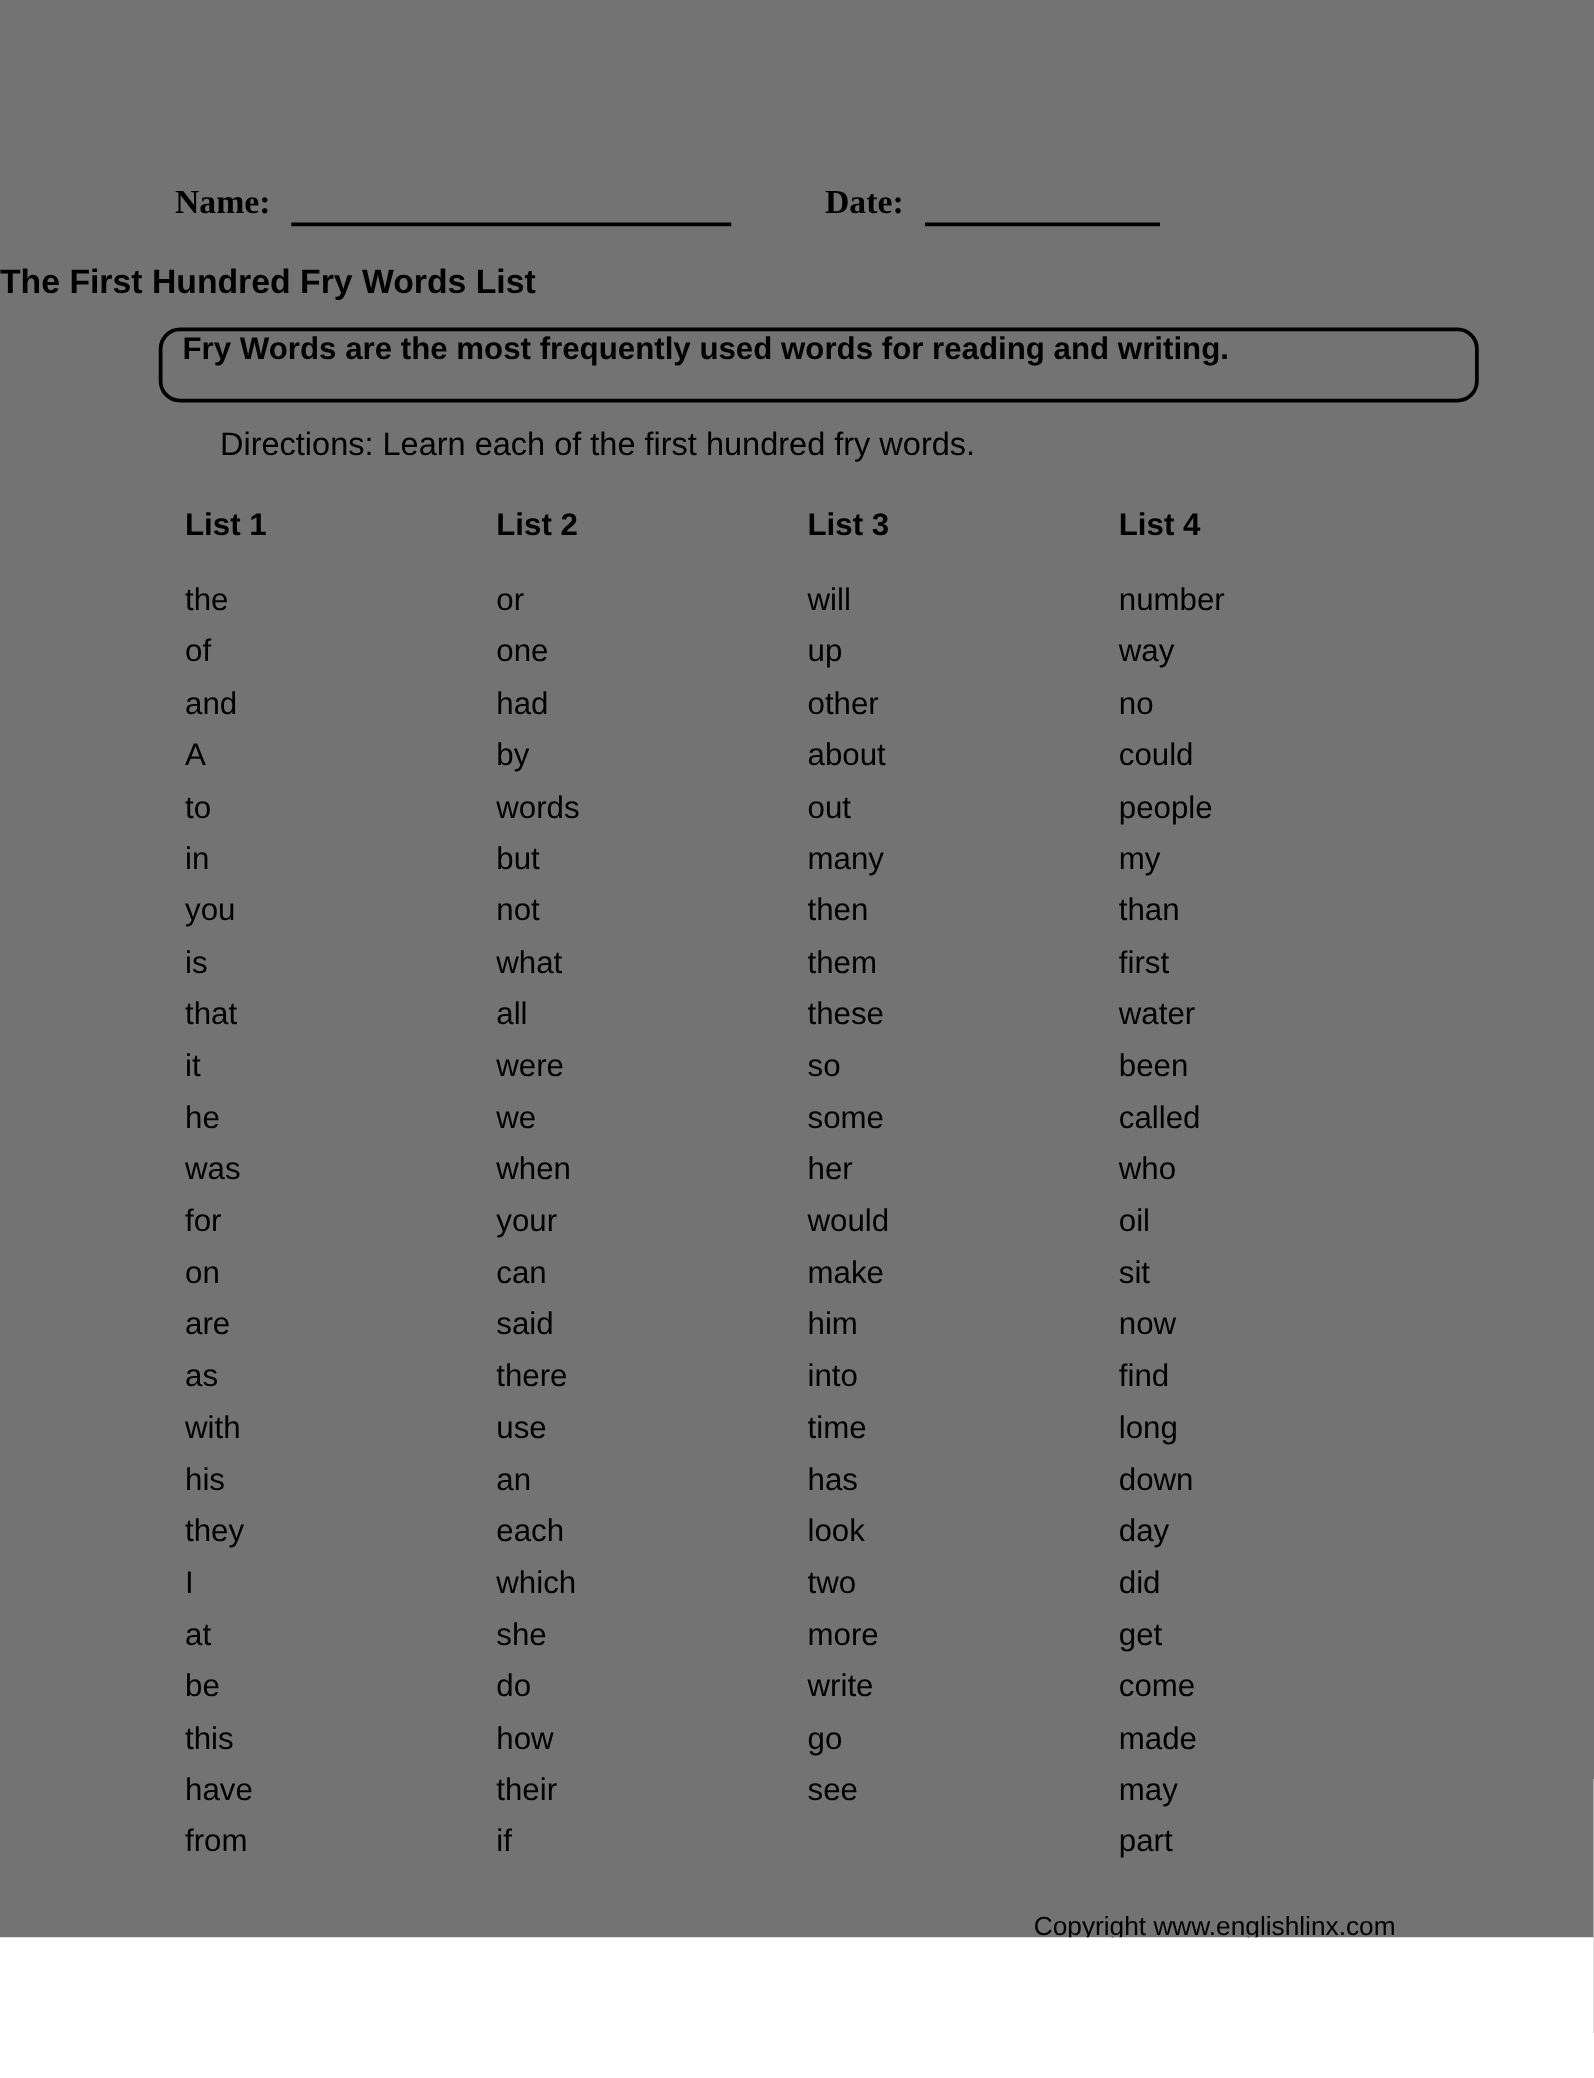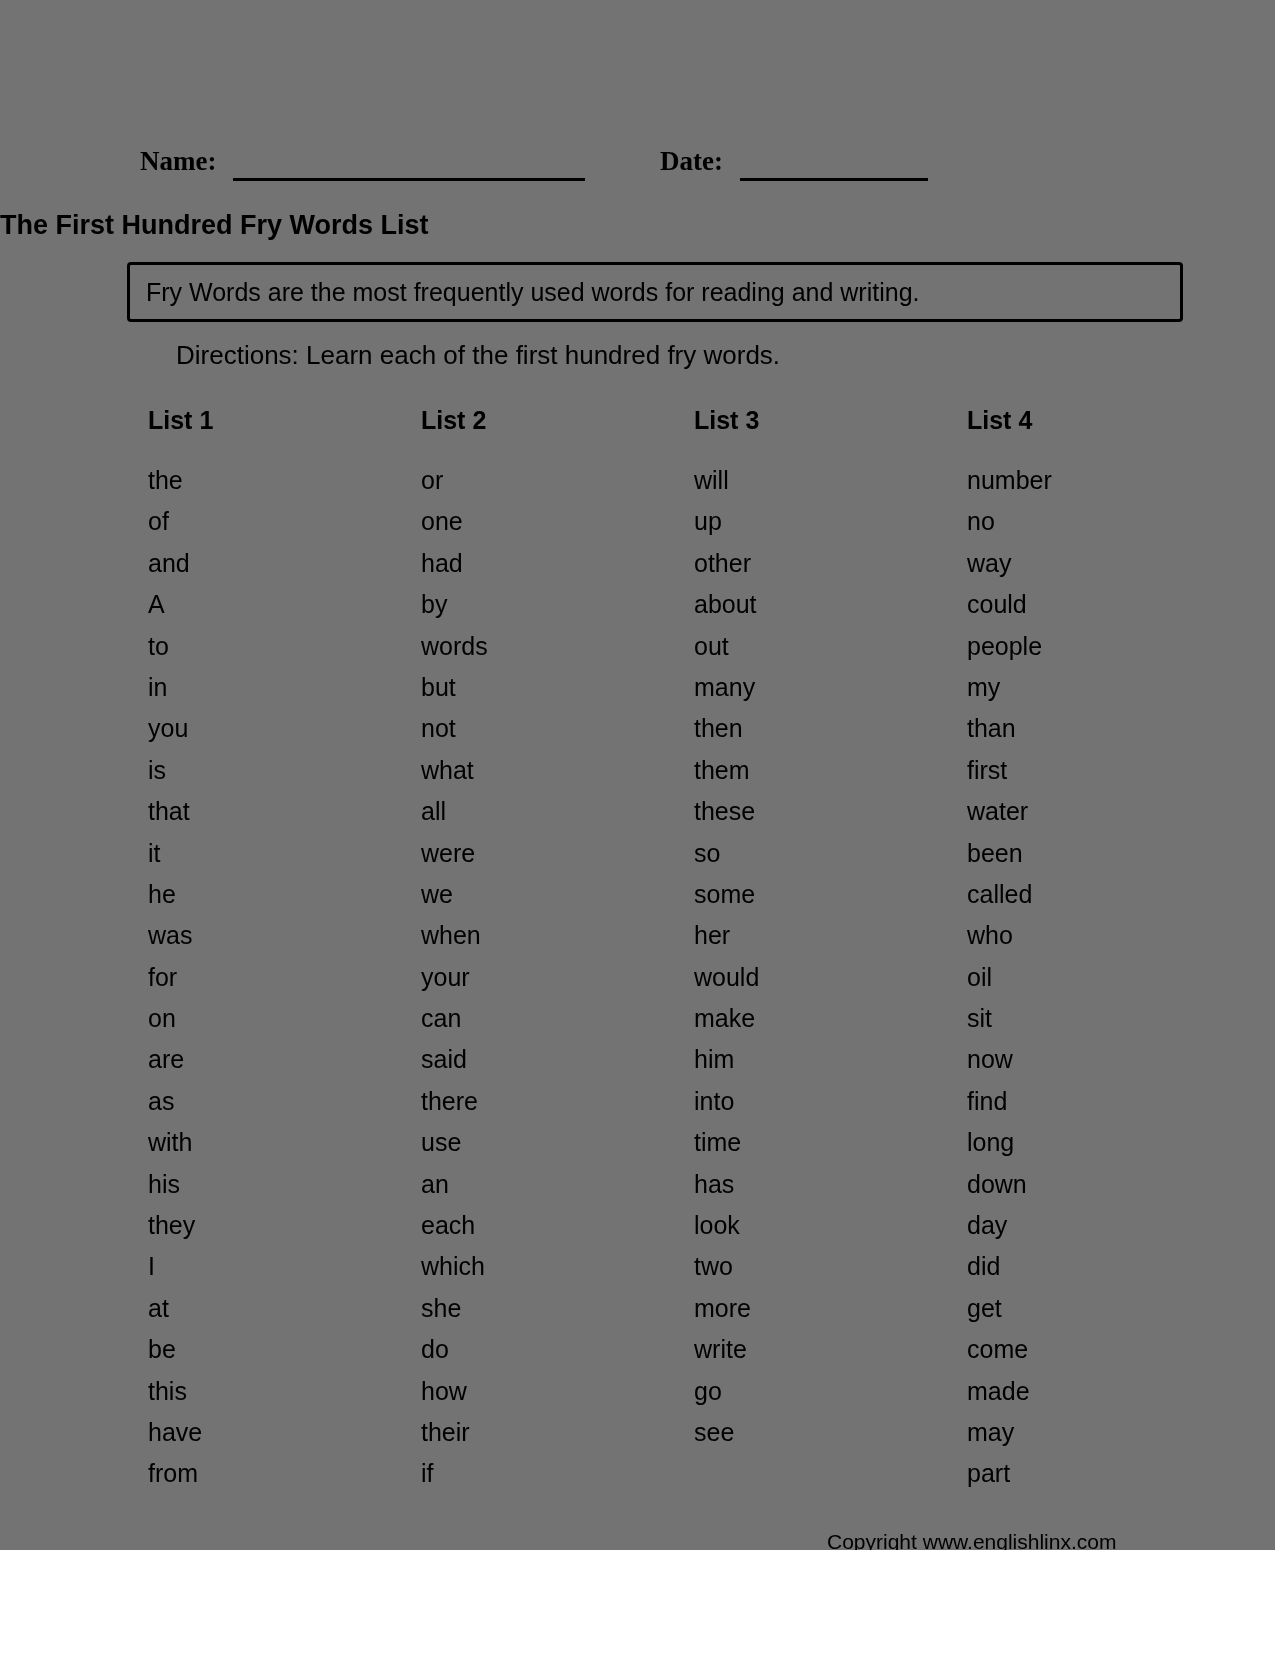--- a/index.html
+++ b/index.html
@@ -39,39 +39,38 @@
     font-size: 27px;
   }
   .info-box {
     position: absolute;
     box-sizing: border-box;
     left: 127px;
     top: 262px;
     width: 1056px;
     height: 60px;
     border: 3px solid #000;
-    border-radius: 4px;
+    border-radius: 17px;
     display: flex;
-    align-items: center;
     padding-left: 16px;
     font-size: 25px;
+    font-weight: bold;
   }
   .directions {
     position: absolute;
     left: 148px;
     top: 340px;
     font-size: 26px;
     margin-left: 28px;
   }
   .lists {
     position: absolute;
     left: 148px;
     top: 406px;
     display: flex;
-    gap: 24px;
   }
   .list-col { width: 249px; }
   .list-header {
     font-weight: bold;
     font-size: 25px;
     height: 28px;
     margin-bottom: 26px;
   }
   .word {
     font-size: 25px;
@@ -194,22 +193,22 @@
           <div class="word">write</div>
           <div class="word">go</div>
           <div class="word">see</div>
         </div>
   </div>
 
   <div class="list-col">
     <div class="list-header">List 4</div>
     <div class="list-words">
           <div class="word">number</div>
+          <div class="word">way</div>
           <div class="word">no</div>
-          <div class="word">way</div>
           <div class="word">could</div>
           <div class="word">people</div>
           <div class="word">my</div>
           <div class="word">than</div>
           <div class="word">first</div>
           <div class="word">water</div>
           <div class="word">been</div>
           <div class="word">called</div>
           <div class="word">who</div>
           <div class="word">oil</div>

